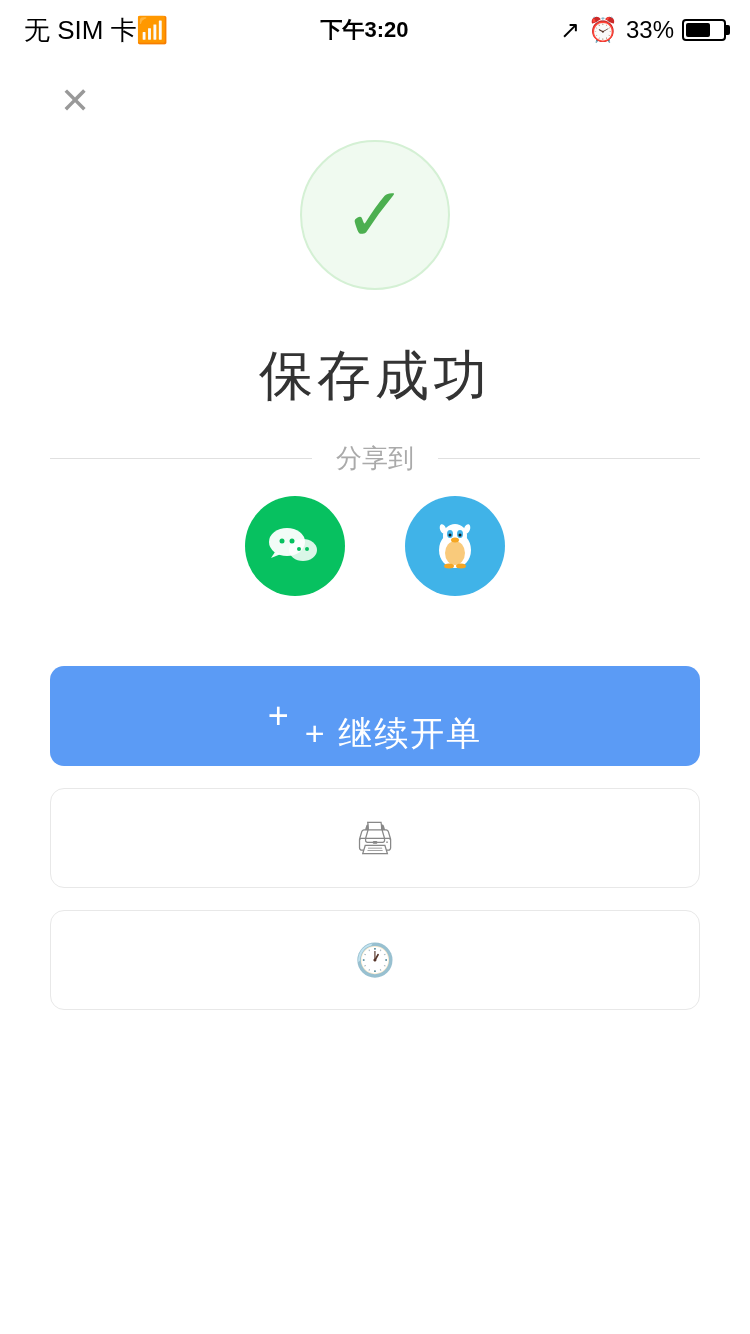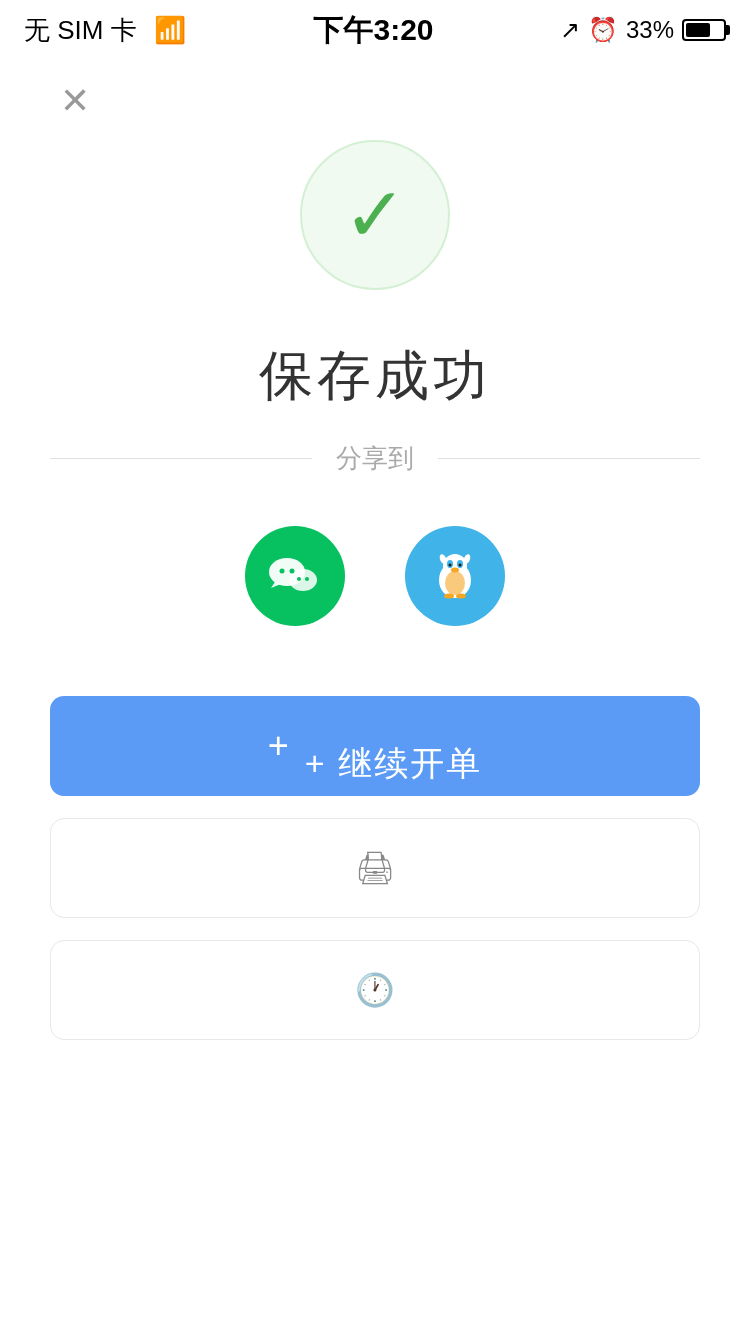--- a/index.html
+++ b/index.html
@@ -24,32 +24,32 @@
       background: #ffffff;
       display: flex;
       align-items: center;
       justify-content: space-between;
       padding: 0 24px;
     }
 
     .status-left {
       display: flex;
       align-items: center;
-      gap: 18px;
+      gap: 0;
       font-size: 26px;
       color: #000;
       font-weight: 500;
     }
 
     .wifi-icon {
       font-size: 26px;
     }
 
     .status-center {
-      font-size: 30px;
+      font-size: 22px;
       font-weight: 600;
       color: #000;
     }
 
     .status-right {
       display: flex;
       align-items: center;
       gap: 8px;
       font-size: 24px;
       color: #000;
@@ -139,21 +139,21 @@
       margin-bottom: 28px;
       letter-spacing: 4px;
     }
 
     
     .share-divider {
       width: 100%;
       display: flex;
       align-items: center;
       padding: 0 50px;
-      margin-bottom: 50px;
+      margin-bottom: 20px;
     }
 
     .divider-line {
       flex: 1;
       height: 1px;
       background: #e0e0e0;
     }
 
     .share-text {
       font-size: 26px;

